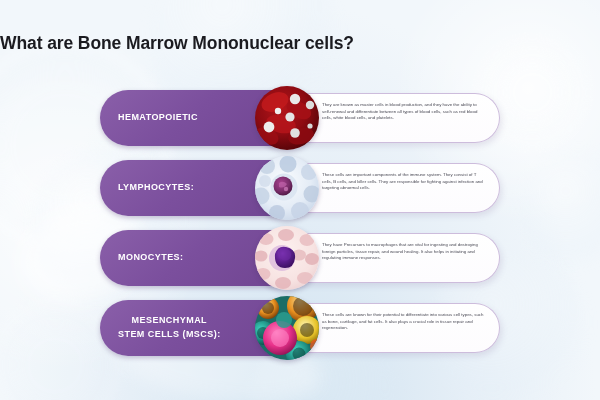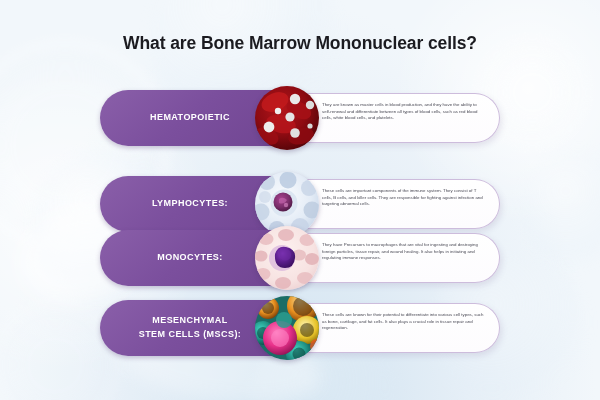--- a/index.html
+++ b/index.html
@@ -55,36 +55,35 @@
   }
   .w1 { left:20px; top:210px; width:120px; height:90px; transform: rotate(-18deg); }
   .w2 { left:120px; top:330px; width:200px; height:70px; transform: rotate(6deg); opacity:.6;}
 
   
   .title {
     position: absolute;
     top: 33px;
     left: 0;
     width: 600px;
-    text-align: center;
     font-size: 17.5px;
     font-weight: bold;
     color: #1b1b20;
     letter-spacing: -0.1px;
   }
 
   
   .row {
     position: absolute;
     left: 100px;
     width: 400px;
     height: 56px;
   }
   .row.r1 { top: 90px; }
-  .row.r2 { top: 176px; }
+  .row.r2 { top: 160px; }
   .row.r3 { top: 230px; }
   .row.r4 { top: 300px; }
 
   
   .desc-card {
     position: absolute;
     left: 182px;
     top: 3px;
     width: 218px;
     height: 50px;
@@ -110,21 +109,20 @@
     position: absolute;
     left: 0;
     top: 0;
     width: 200px;
     height: 56px;
     border-radius: 28px;
     background: linear-gradient(140deg, #8a5fa9 0%, #7b4f9d 45%, #6f4490 100%);
     box-shadow: 0 2px 5px rgba(80,50,110,0.28);
     display: flex;
     align-items: center;
-    justify-content: center;
     padding: 0 38px 0 18px;
   }
   .pill-label {
     color: #ffffff;
     font-size: 9px;
     font-weight: bold;
     letter-spacing: 0.45px;
     text-align: center;
     line-height: 1.55;
     text-transform: uppercase;

